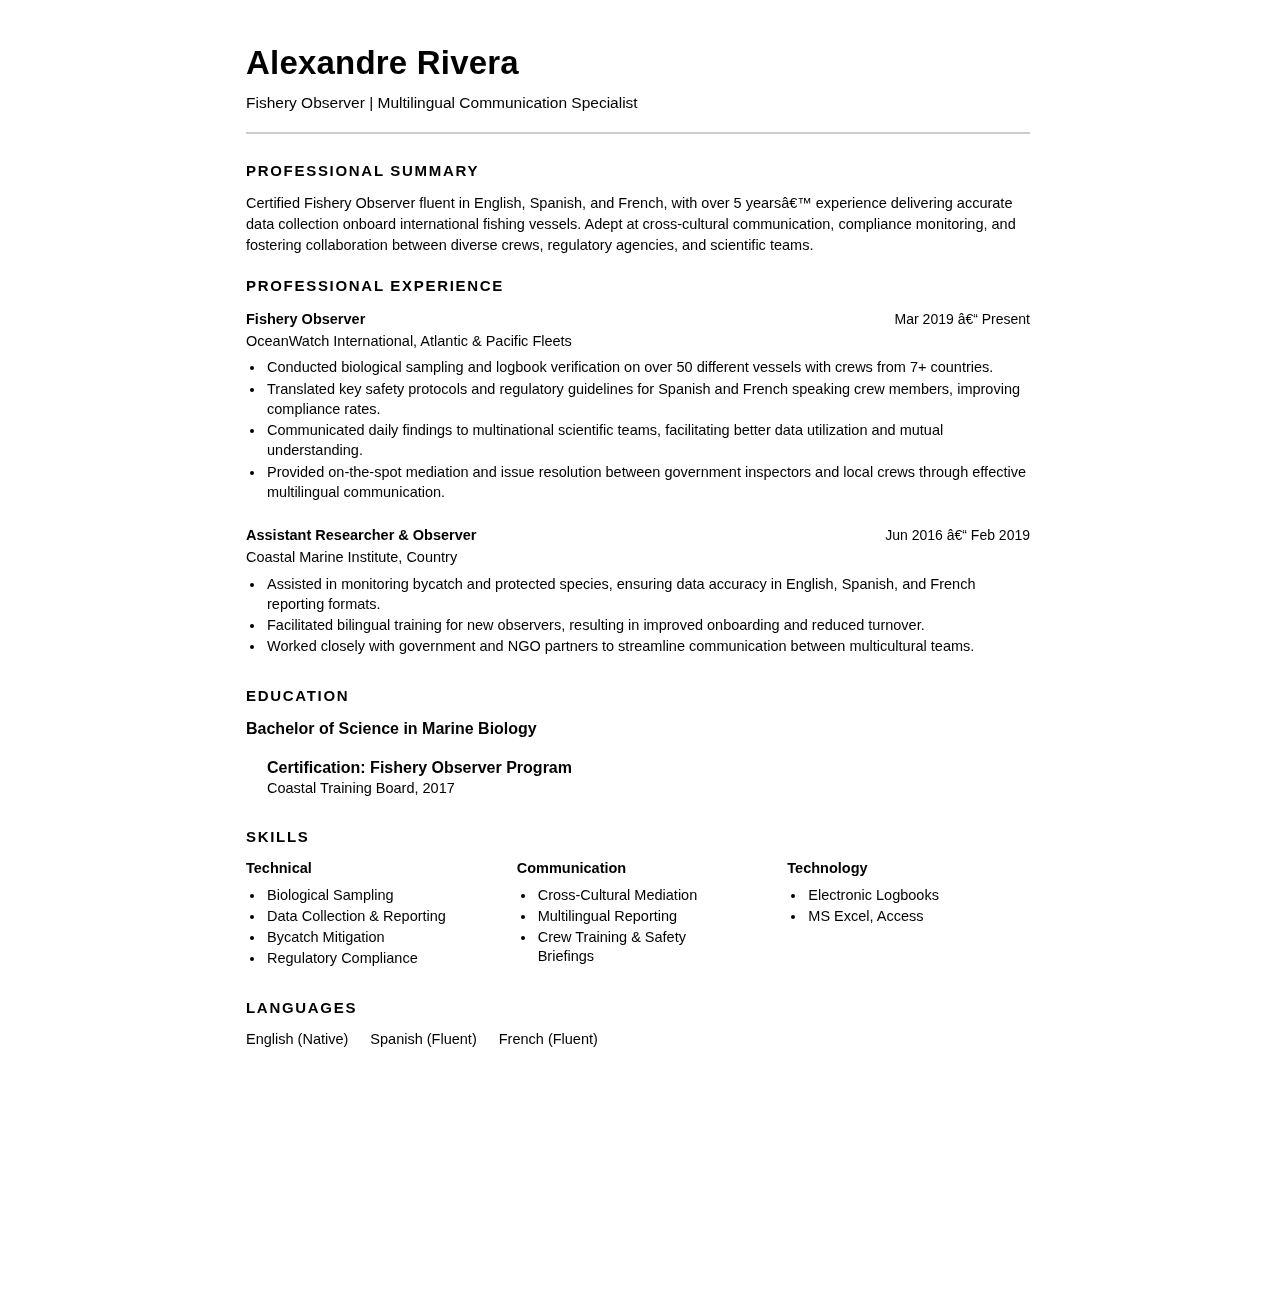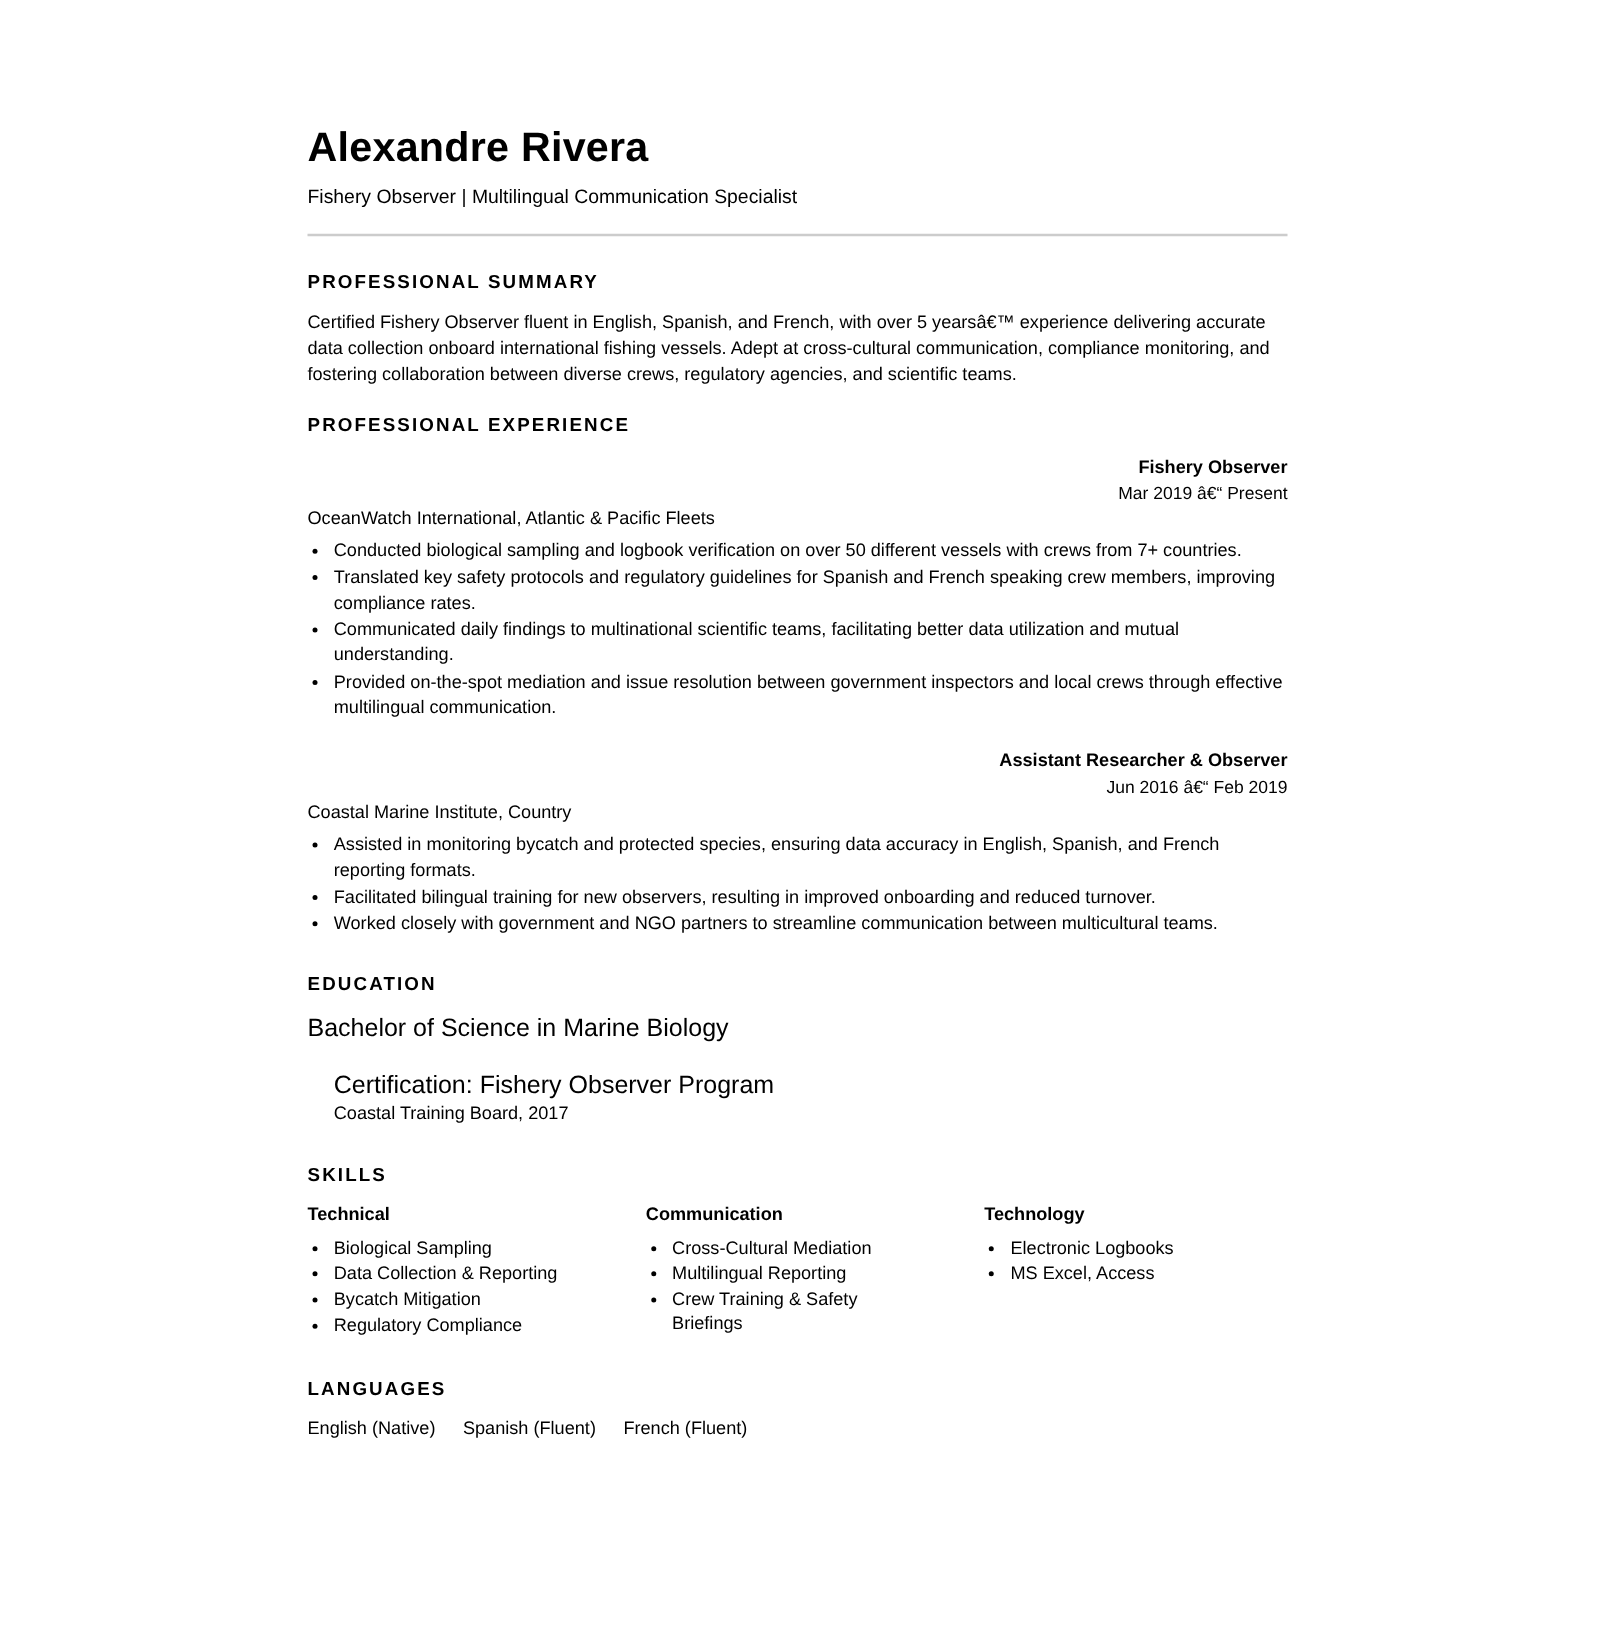--- a/index.html
+++ b/index.html
@@ -10,21 +10,21 @@
   body {
     width: 1278px;
     height: 1300px;
     font-family: "Liberation Sans", sans-serif;
     color: #000000;
     -webkit-font-smoothing: antialiased;
   }
   .page {
     box-sizing: border-box;
     width: 1164px;
-    padding: 100px 248px 0 246px;
+    padding: 45px 248px 0 246px;
   }
   .resume {
     width: 784px;
   }
 
   
   .name {
     font-size: 33px;
     font-weight: bold;
     letter-spacing: 0.2px;
@@ -74,23 +74,22 @@
     margin: 0;
     text-align: left;
   }
 
   
   .job { margin-bottom: 24px; }
   .job:last-child { margin-bottom: 0; }
   .job-head {
     display: flex;
     justify-content: space-between;
-    align-items: flex-end;
+    align-items: flex-start;
     margin-bottom: 2px;
-    flex-direction: column;
   }
   .job-title {
     font-size: 14.5px;
     font-weight: bold;
     line-height: 1.35;
   }
   .job-dates {
     font-size: 14px;
     line-height: 1.35;
     white-space: nowrap;
@@ -110,22 +109,22 @@
     font-size: 14.5px;
     line-height: 1.4;
     margin-bottom: 1px;
     padding-left: 2px;
   }
 
   
   .edu-item { margin-bottom: 18px; }
   .edu-item:last-child { margin-bottom: 0; margin-left: 21px; }
   .edu-degree {
-    font-size: 20px;
-    font-weight: normal;
+    font-size: 16px;
+    font-weight: bold;
     line-height: 1.35;
   }
   .edu-school {
     font-size: 14.5px;
     line-height: 1.35;
   }
 
   
   .skills-cols {
     display: flex;

